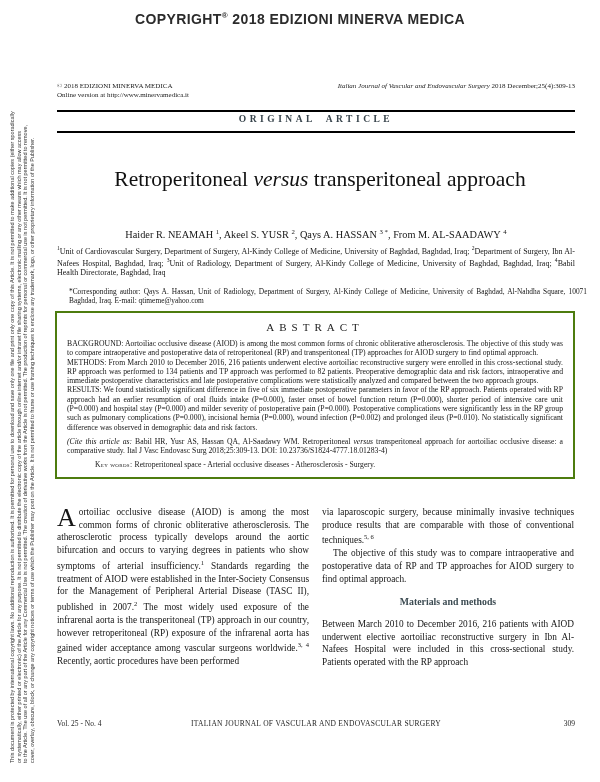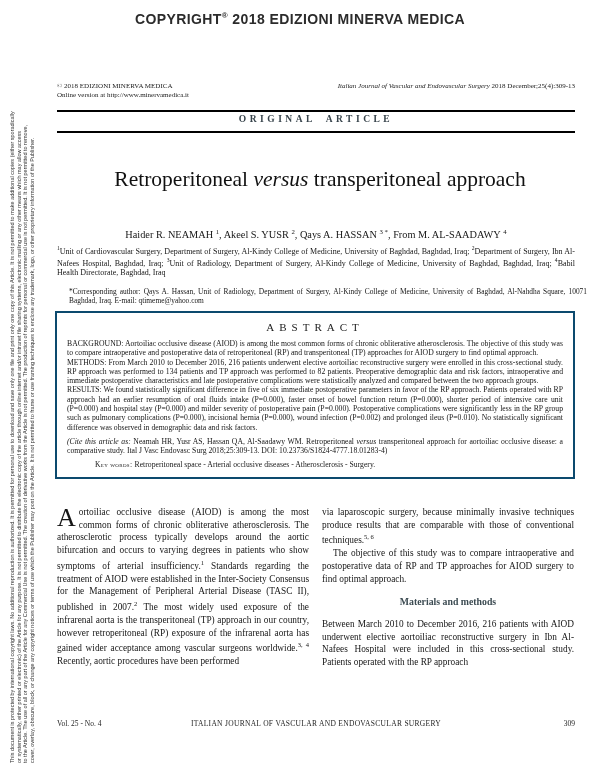--- a/index.html
+++ b/index.html
@@ -33,21 +33,21 @@
 
   .authors{top:228px;text-align:center;font-size:10.3px;}
   .authors sup{font-size:6.8px;}
 
   .affiliations{top:244px;margin:0;font-size:8px;line-height:9.3px;text-align:justify;}
   .affiliations sup{font-size:5.6px;}
 
   .corresponding{top:276px;margin:12px;font-size:7.4px;line-height:8.7px;text-align:justify;}
 
   .abstract-box{top:311px;left:55px;width:520px;box-sizing:border-box;
-                border:2px solid #0c4a6e;padding:6px 10px 8px;}
+                border:2px solid #4d7c0f;padding:6px 10px 8px;}
   .abstract-heading{text-align:center;font-size:11px;letter-spacing:5px;
                     color:#222;margin:2px 0 6px;}
   .abstract-box p{margin:0;font-size:7.7px;line-height:9.3px;text-align:justify;}
   .cite{margin-top:5px !important;}
   .keywords{margin-top:4px !important;padding-left:28px;}
   .kw-label{font-variant:small-caps;letter-spacing:.3px;}
 
   .columns{top:506px;display:flex;gap:13px;}
   .col{width:252px;font-size:9.3px;line-height:12.7px;text-align:justify;}
   .col p{margin:0;}
@@ -96,21 +96,21 @@
 
   <p class="abs affiliations"><sup>1</sup><span>Unit of Cardiovascular Surgery, Department of Surgery, Al-Kindy College of Medicine, University of Baghdad, Baghdad, Iraq; </span><sup>2</sup><span>Department of Surgery, Ibn Al-Nafees Hospital, Baghdad, Iraq; </span><sup>3</sup><span>Unit of Radiology, Department of Surgery, Al-Kindy College of Medicine, University of Baghdad, Baghdad, Iraq; </span><sup>4</sup><span>Babil Health Directorate, Baghdad, Iraq</span></p>
 
   <p class="abs corresponding">*Corresponding author: Qays A. Hassan, Unit of Radiology, Department of Surgery, Al-Kindy College of Medicine, University of Baghdad, Al-Nahdha Square, 10071 Baghdad, Iraq. E-mail: qtimeme@yahoo.com</p>
 
   <div class="abs abstract-box">
     <div class="abstract-heading">ABSTRACT</div>
     <p><span>BACKGROUND: </span><span>Aortoiliac occlusive disease (AIOD) is among the most common forms of chronic obliterative atherosclerosis. The objective of this study was to compare intraoperative and postoperative data of retroperitoneal (RP) and transperitoneal (TP) approaches for AIOD surgery to find optimal approach.</span></p>
     <p><span>METHODS: </span><span>From March 2010 to December 2016, 216 patients underwent elective aortoiliac reconstructive surgery were enrolled in this cross-sectional study. RP approach was performed to 134 patients and TP approach was performed to 82 patients. Preoperative demographic data and risk factors, intraoperative and immediate postoperative characteristics and late postoperative complications were statistically analyzed and compared between the two approach groups.</span></p>
     <p><span>RESULTS: </span><span>We found statistically significant difference in five of six immediate postoperative parameters in favor of the RP approach. Patients operated with RP approach had an earlier resumption of oral fluids intake (P=0.000), faster onset of bowel function return (P=0.000), shorter period of intensive care unit (P=0.000) and hospital stay (P=0.000) and milder severity of postoperative pain (P=0.000). Postoperative complications were significantly less in the RP group such as pulmonary complications (P=0.000), incisional hernia (P=0.000), wound infection (P=0.002) and prolonged ileus (P=0.010). No statistically significant difference was observed in demographic data and risk factors.</span></p>
-    <p class="cite"><i>(Cite this article as:</i><span> Neamah HR, Yusr AS, Hassan QA, Al-Saadawy WM. Retroperitoneal </span><i>versus</i><span> transperitoneal approach for aortoiliac occlusive disease: a comparative study. Ital J Vasc Endovasc Surg 2018;25:309-13. DOI: 10.23736/S1824-4777.18.01283-4)</span></p>
+    <p class="cite"><i>(Cite this article as:</i><span> Babil HR, Yusr AS, Hassan QA, Al-Saadawy WM. Retroperitoneal </span><i>versus</i><span> transperitoneal approach for aortoiliac occlusive disease: a comparative study. Ital J Vasc Endovasc Surg 2018;25:309-13. DOI: 10.23736/S1824-4777.18.01283-4)</span></p>
     <p class="keywords"><span class="kw-label">Key words: </span><span>Retroperitoneal space - Arterial occlusive diseases - Atherosclerosis - Surgery.</span></p>
   </div>
 
   <div class="abs columns">
     <div class="col">
       <p><span class="dropcap">A</span><span>ortoiliac occlusive disease (AIOD) is among the most common forms of chronic obliterative atherosclerosis. The atherosclerotic process typically develops around the aortic bifurcation and occurs to varying degrees in patients who show symptoms of arterial insufficiency.</span><sup>1</sup><span> Standards regarding the treatment of AIOD were established in the Inter-Society Consensus for the Management of Peripheral Arterial Disease (TASC II), published in 2007.</span><sup>2</sup><span> The most widely used exposure of the infrarenal aorta is the transperitoneal (TP) approach in our country, however retroperitoneal (RP) exposure of the infrarenal aorta has gained wider acceptance among vascular surgeons worldwide.</span><sup>3, 4</sup><span> Recently, aortic procedures have been performed</span></p>
     </div>
     <div class="col">
       <p><span>via laparoscopic surgery, because minimally invasive techniques produce results that are comparable with those of conventional techniques.</span><sup>5, 6</sup></p>
       <p class="indent">The objective of this study was to compare intraoperative and postoperative data of RP and TP approaches for AIOD surgery to find optimal approach.</p>

